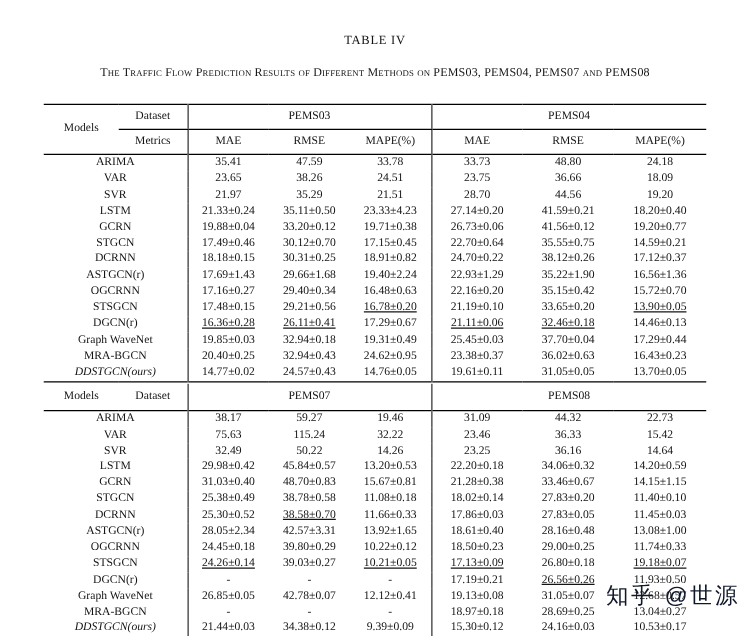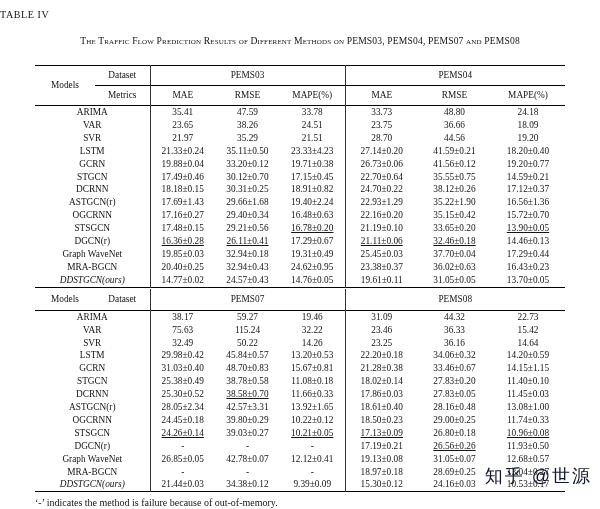--- a/index.html
+++ b/index.html
@@ -5,21 +5,22 @@
   html,body { margin:0; padding:0; }
   body {
     width:600px; height:509px;
     background:#ffffff;
     color:#141414;
     font-family:"Liberation Serif","DejaVu Serif",serif;
     position:relative;
     overflow:hidden;
   }
   .title {
-    margin-top:9px;
+    margin-top:27px;
+    text-align:center;
     font-size:10px;
     letter-spacing:0.6px;
   }
   .subtitle {
     text-align:center;
     font-size:9.6px;
     font-variant:small-caps;
     letter-spacing:0.15px;
     margin-top:15px;
   }
@@ -329,21 +330,21 @@
         <td>29.00±0.25</td>
         <td>11.74±0.33</td>
       </tr>
       <tr>
         <td colspan="2" class="model">STSGCN</td>
         <td class="vbar second-best">24.26±0.14</td>
         <td>39.03±0.27</td>
         <td class="second-best">10.21±0.05</td>
         <td class="vbar second-best">17.13±0.09</td>
         <td>26.80±0.18</td>
-        <td class="second-best">10.96±0.08</td>
+        <td class="second-best">19.18±0.07</td>
       </tr>
       <tr>
         <td colspan="2" class="model">DGCN(r)</td>
         <td class="vbar">-</td>
         <td>-</td>
         <td>-</td>
         <td class="vbar">17.19±0.21</td>
         <td class="second-best">26.56±0.26</td>
         <td>11.93±0.50</td>
       </tr>

